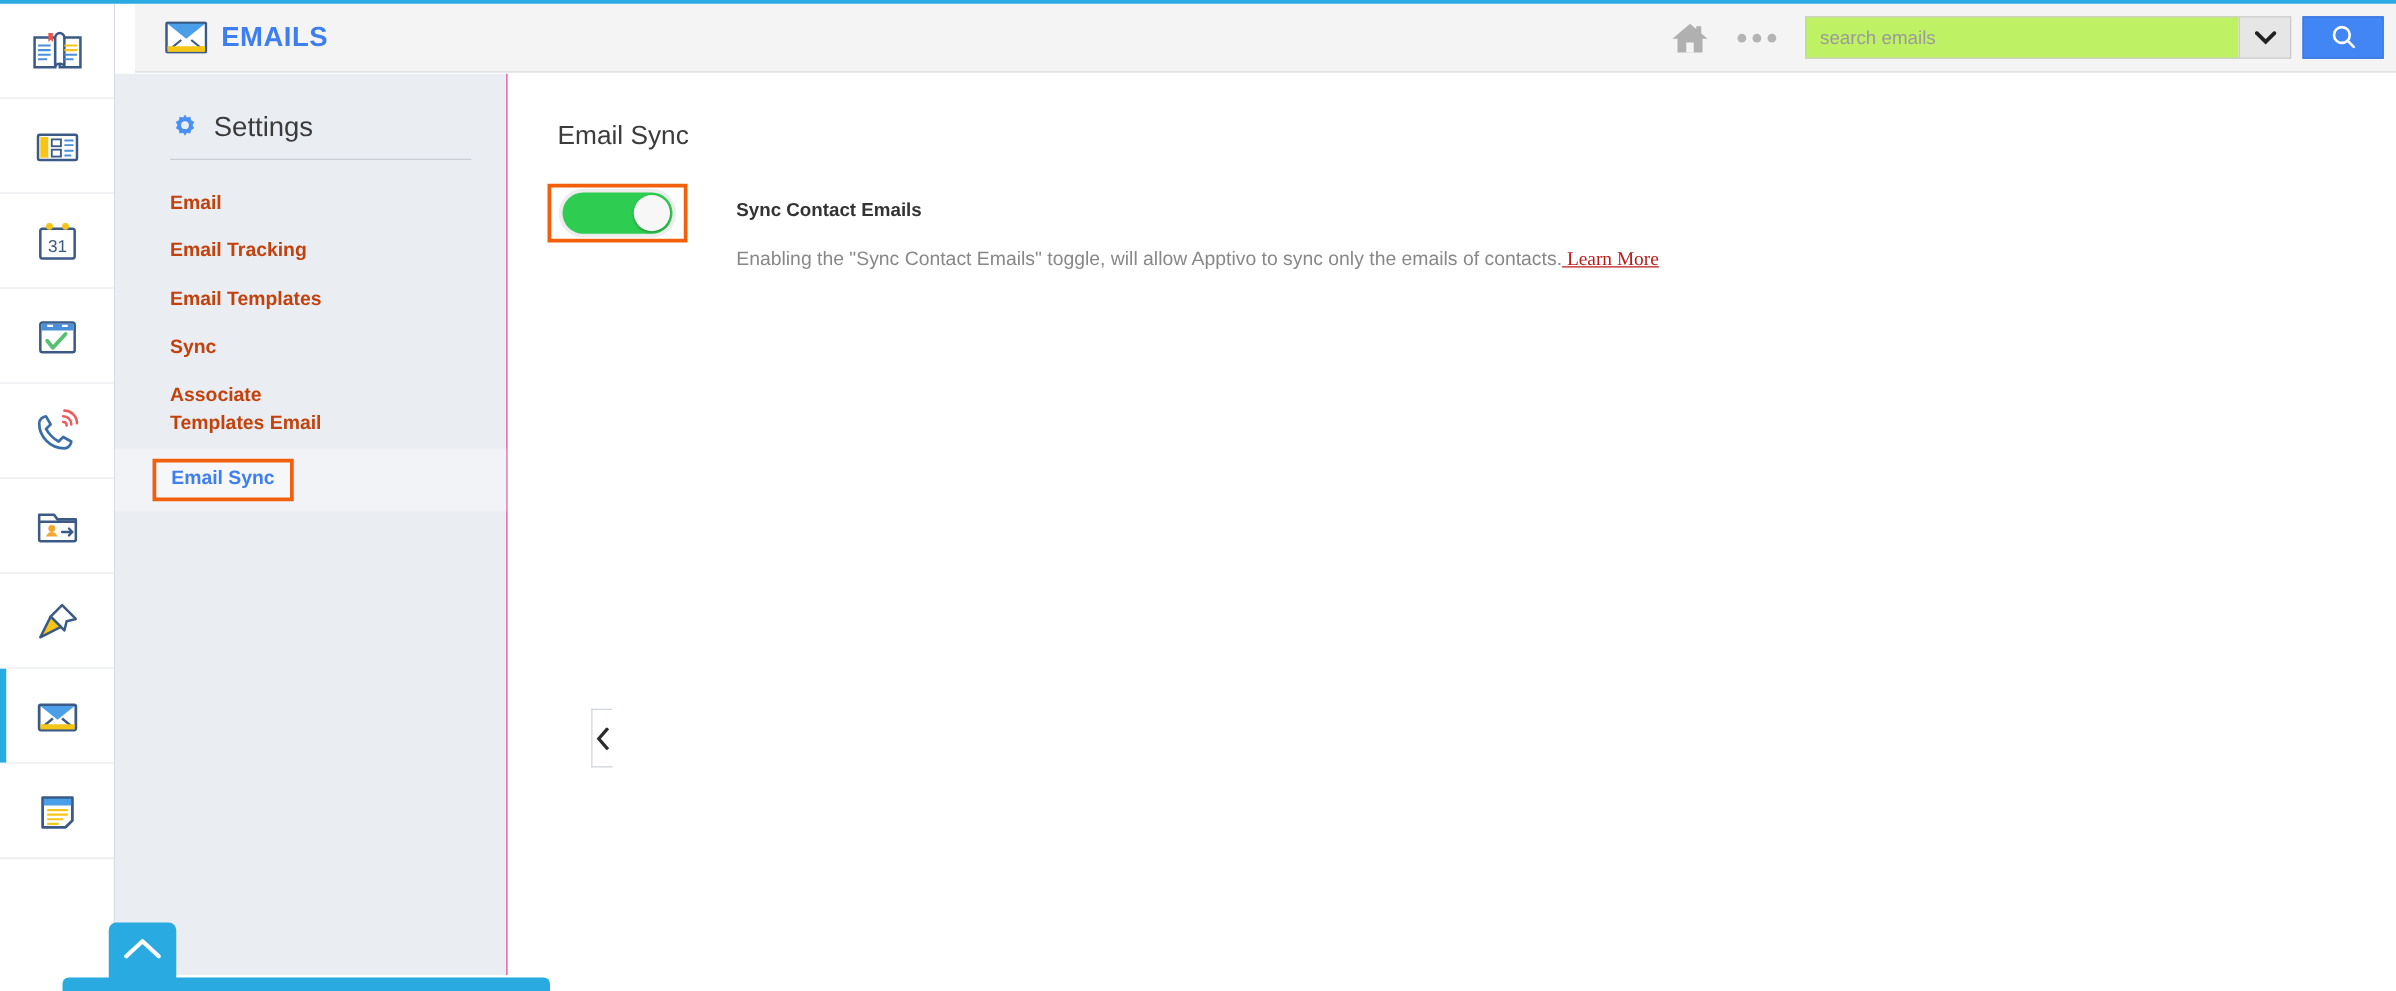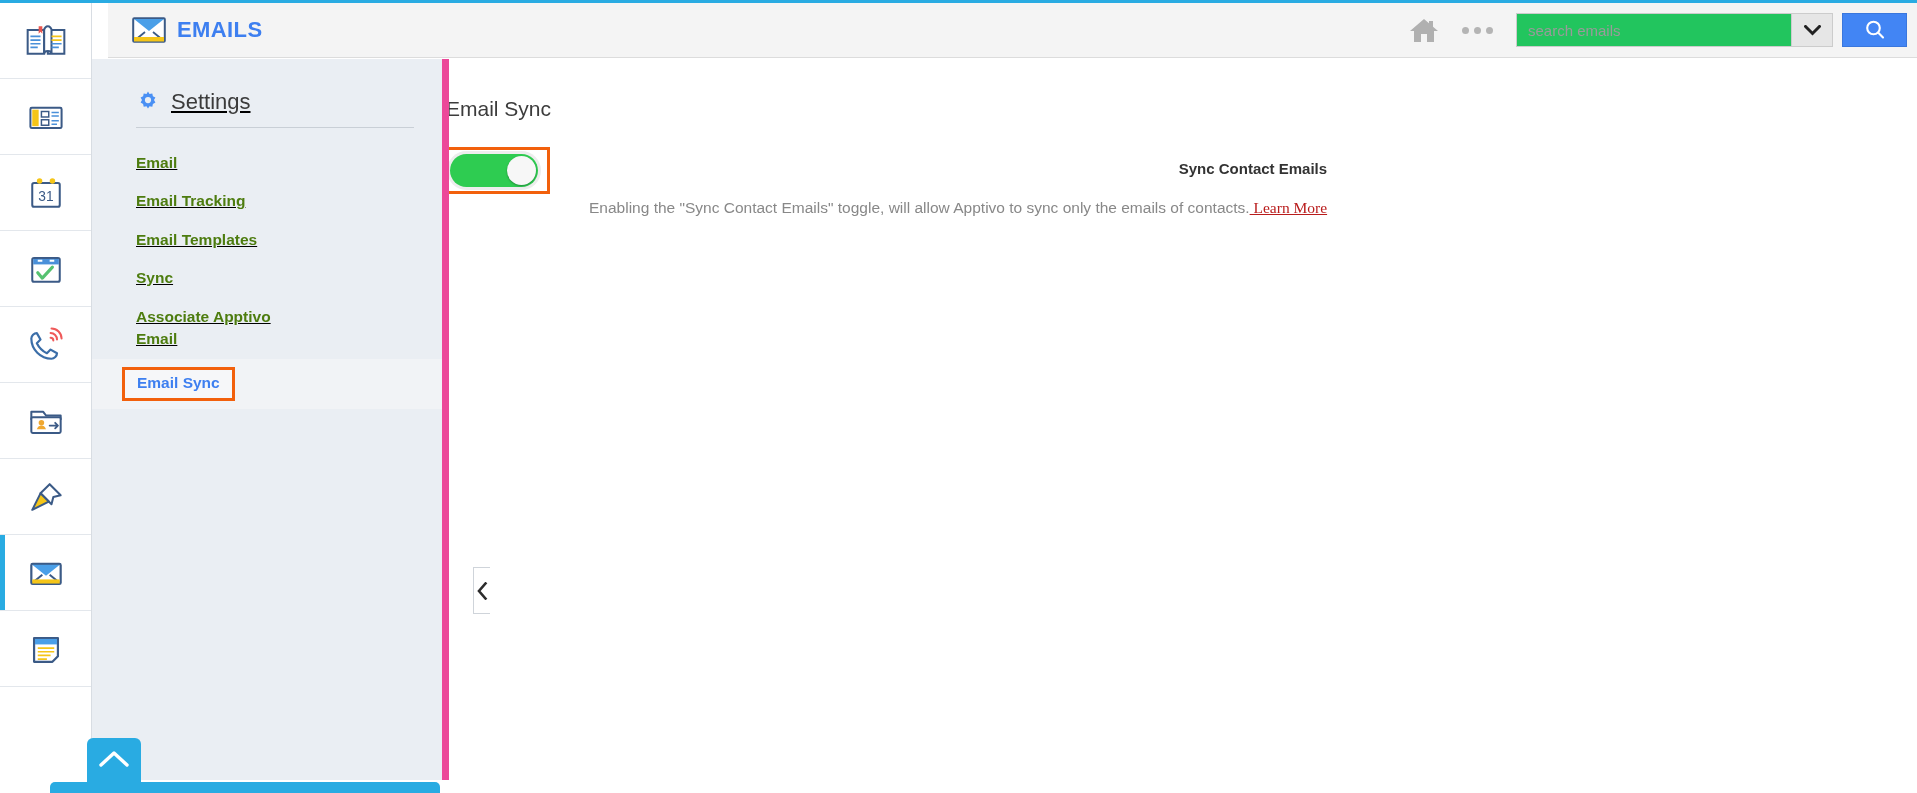--- a/index.html
+++ b/index.html
@@ -67,23 +67,23 @@
     margin-left: auto; display: flex; align-items: center;
     padding-right: 26px; gap: 0;
   }
   .home-btn { width: 52px; height: 40px; display: flex; align-items: center; justify-content: center; cursor: pointer; }
   .home-ico { width: 32px; height: 28px; }
   .dots-btn { width: 54px; height: 40px; display: flex; align-items: center; justify-content: center; gap: 5px; cursor: pointer; }
   .dot { width: 7px; height: 7px; border-radius: 50%; background: #b4b4b4; }
 
   .search-wrap { display: flex; align-items: stretch; height: 34px; margin-left: 12px; }
   .search-input {
-    width: 275px; height: 34px;
+    width: 347px; height: 34px;
     border: 1px solid #cccccc; border-right: none;
-    background: #22c55e;
+    background: #bef264;
     font-size: 15px; color: #555;
     padding: 0 11px;
     font-family: "Liberation Sans", sans-serif;
     outline: none;
   }
   .search-input::placeholder { color: #9a9a9a; }
   .search-caret {
     width: 42px; height: 34px;
     border: 1px solid #cccccc;
     background: #e6e6e6;
@@ -94,40 +94,39 @@
     width: 65px; height: 34px; margin-left: 9px;
     background: #4285f4;
     border: 1px solid #3a77dd;
     display: flex; align-items: center; justify-content: center;
     cursor: pointer;
   }
 
   
   .settings-panel {
     position: absolute; left: 92px; top: 59px;
-    width: 357px; height: 721px;
+    width: 314px; height: 721px;
     background: #eaeef3;
-    border-right: 7px solid #ec4899;
+    border-right: 1px solid #ec4899;
     z-index: 10;
-    text-decoration: underline;
   }
   .settings-head {
     display: flex; align-items: center;
     padding: 30px 0 0 44px;
   }
   .gear-ico { width: 24px; height: 24px; margin-right: 11px; }
   .settings-title { font-size: 22px; color: #3b3b3b; }
   .settings-sep {
     margin: 12px 28px 0 44px;
     height: 1px; background: #c9cfd6;
   }
   .nav-list { margin-top: 16px; }
   .nav-item {
     padding: 8px 18px 8px 44px;
-    font-size: 15.5px; font-weight: bold; color: #4d7c0f;
+    font-size: 15.5px; font-weight: bold; color: #c2410c;
     cursor: pointer; line-height: 1.45;
   }
   .nav-item.selected {
     color: #3d7ff0;
     background: #f1f3f6;
     position: relative;
   }
   .nav-item .nav-box {
     display: inline-block;
     border: 3px solid #f2600c;
@@ -154,21 +153,20 @@
     width: 1519px; height: 734px;
     background: #ffffff;
   }
   .page-title {
     font-size: 21px; color: #3c3c3c;
     padding: 38px 0 0 48px;
   }
   .toggle-row {
     display: flex; align-items: flex-start;
     padding: 26px 0 0 40px;
-    text-align: right;
   }
   .toggle-frame {
     border: 3px solid #f2600c;
     padding: 7px 9px;
     width: 112px; height: 47px;
     display: flex; align-items: center; justify-content: center;
     flex: 0 0 auto;
   }
   .switch {
     width: 90px; height: 33px; border-radius: 17px;
@@ -379,21 +377,21 @@
       <div class="nav-item">
         <span>Email Tracking</span>
       </div>
       <div class="nav-item">
         <span>Email Templates</span>
       </div>
       <div class="nav-item">
         <span>Sync</span>
       </div>
       <div class="nav-item" style="max-width:200px;">
-        <span>Associate Apptivo Email</span>
+        <span>Associate Templates Email</span>
       </div>
       <div class="nav-item selected">
         <span class="nav-box">Email Sync</span>
       </div>
     </div>
 
     <div class="collapse-handle">
       <svg width="11" height="18" viewBox="0 0 11 18">
         <path d="M8.5 1.5L2 9l6.5 7.5" fill="none" stroke="#2c2c2c" stroke-width="2.6" stroke-linecap="square"></path>
       </svg>

